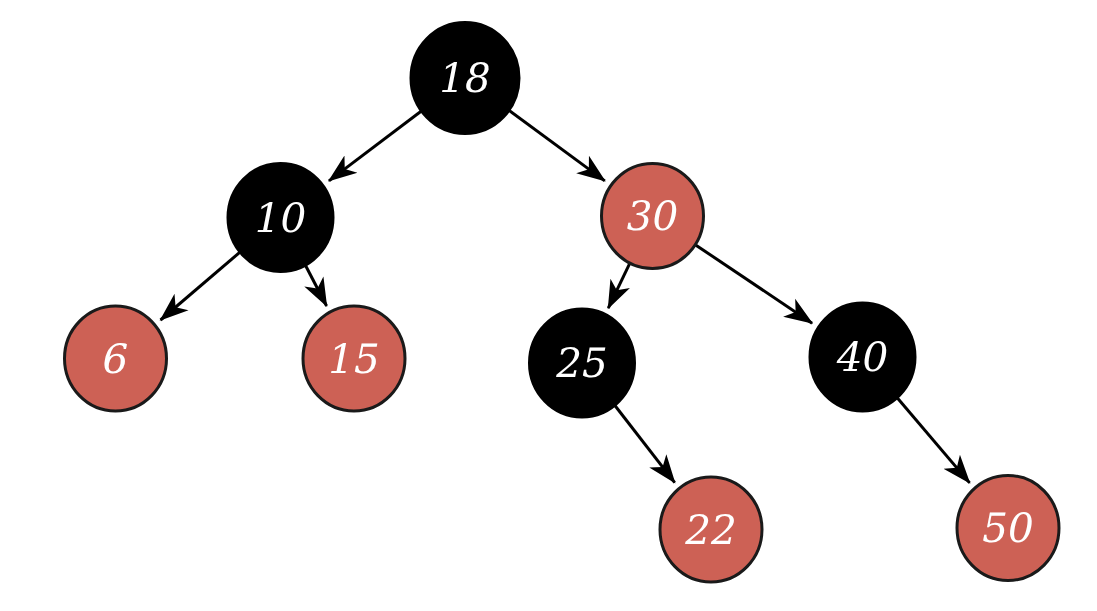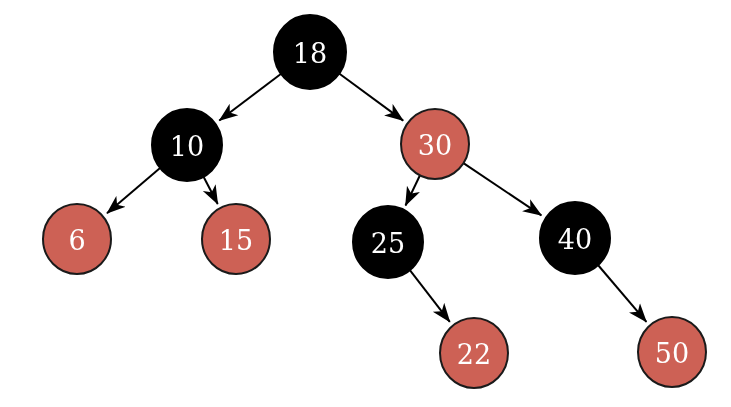--- a/index.html
+++ b/index.html
@@ -7,20 +7,21 @@
     padding: 0;
     background: #ffffff;
   }
   #canvas {
     position: relative;
     width: 731px;
     height: 407px;
     background: #ffffff;
     overflow: hidden;
     font-family: "DejaVu Serif", "Liberation Serif", serif;
+    font-style: italic;
   }
   #tree-svg {
     position: absolute;
     left: 0;
     top: 0;
     width: 731px;
     height: 407px;
   }
   .node-circle {
     stroke-width: 2;

